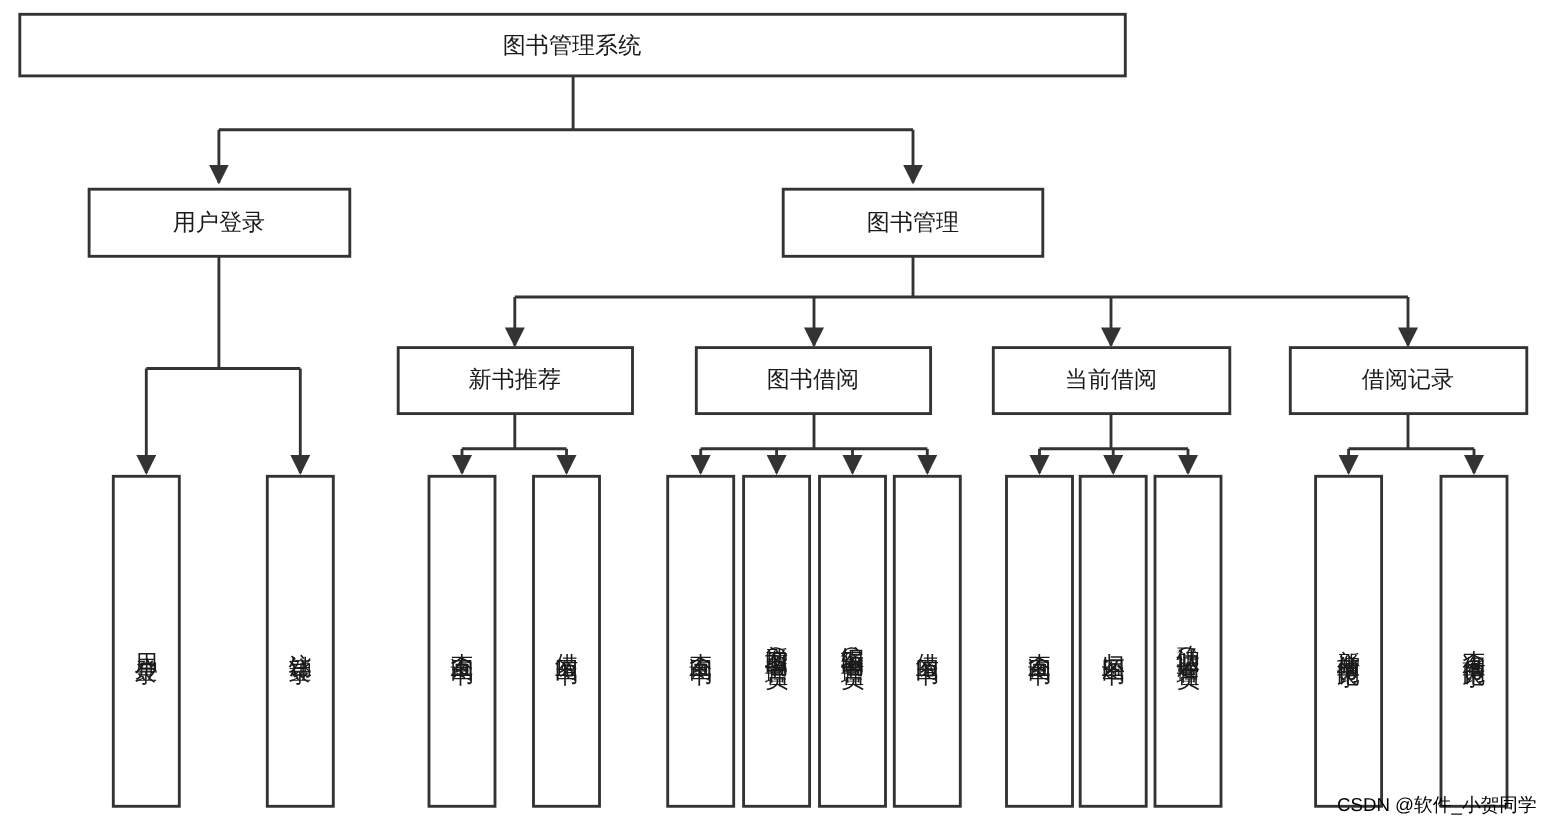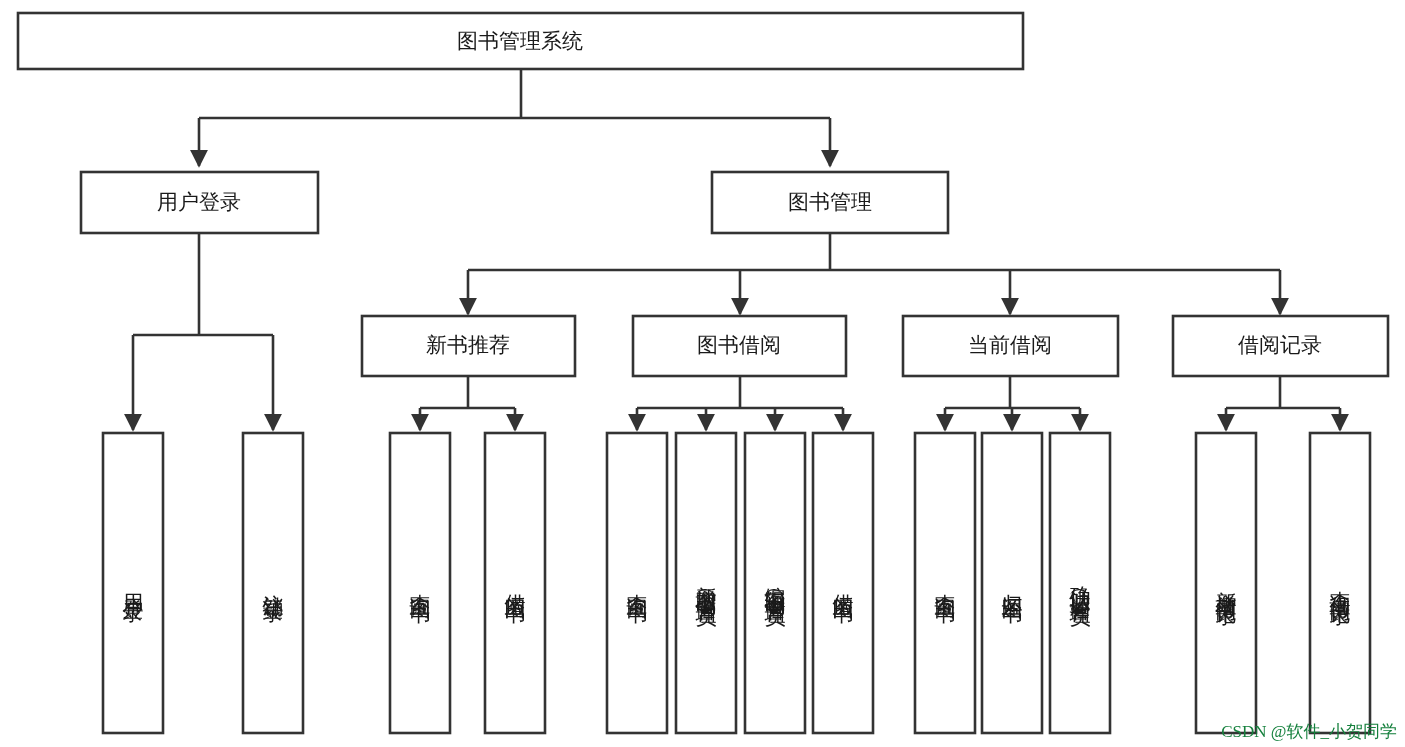--- a/index.html
+++ b/index.html
@@ -55,23 +55,23 @@
     fill: #1a1a1a;
     writing-mode: vertical-rl;
     text-orientation: upright;
     text-anchor: middle;
     letter-spacing: 3px;
   }
   .watermark {
     position: absolute;
     right: 8px;
     bottom: 4px;
-    font-family: Liberation Serif, serif;
+    font-family: Liberation Sans, sans-serif;
     font-size: 17px;
-    color: #15803d;
+    color: #000000;
     white-space: nowrap;
     user-select: none;
     text-align: center;
   }
 </style>
 </head>
 <body>
 
 <div id="diagram-root">
 

